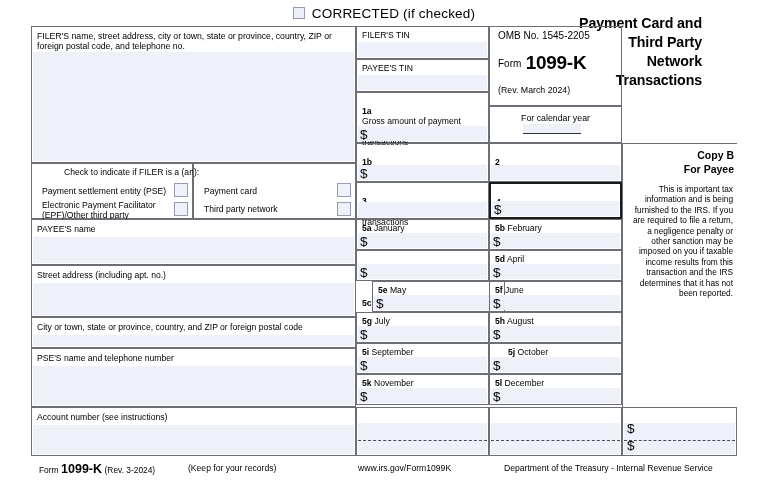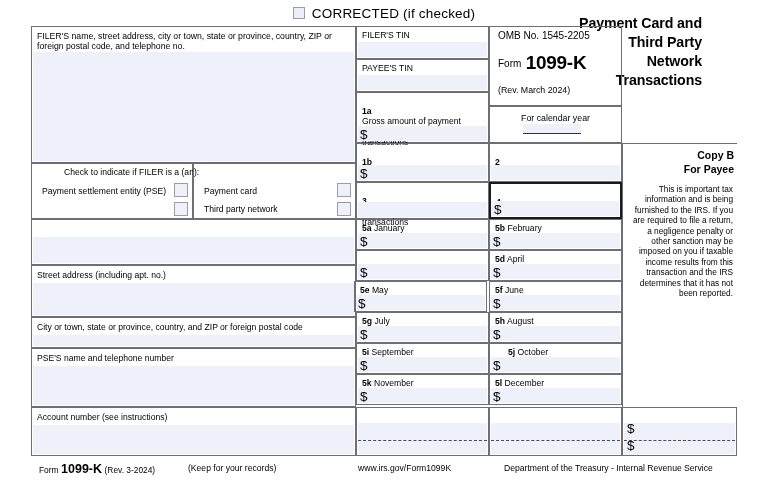--- a/index.html
+++ b/index.html
@@ -185,31 +185,33 @@
 
     <div class="cell bx" id="filer-block">
       <div class="lbl">FILER'S name, street address, city or town, state or province, country, ZIP or foreign postal code, and telephone no.</div>
       <div class="fillarea"></div>
     </div>
 
     <div class="cell bx" id="check-left">
       <div class="lbl" style="position:absolute;left:18px;top:3px;width:152px;margin-left:14px;">Check to indicate if FILER is a (an):</div>
       <div class="lbl" style="position:absolute;left:10px;top:22px;width:128px;">Payment settlement entity (PSE)</div>
       <div class="chk" style="left:142px;top:19px;"></div>
+      <div class="lbl" style="position:absolute;left:10px;top:36px;width:128px;">Electronic Payment Facilitator (EPF)/Other third party</div>
       <div class="chk" style="left:142px;top:38px;"></div>
     </div>
 
     <div class="cell bx" id="check-right">
       <div class="lbl" style="position:absolute;left:10px;top:22px;width:120px;">Payment card</div>
       <div class="chk" style="left:143px;top:19px;"></div>
       <div class="lbl" style="position:absolute;left:10px;top:40px;width:125px;">Third party network</div>
       <div class="chk" style="left:143px;top:38px;"></div>
     </div>
 
     <div class="cell bx leftfield" id="payee-name">
+      <div class="lbl">PAYEE'S name</div>
       <div class="fillarea"></div>
     </div>
 
     <div class="cell bx leftfield" id="street">
       <div class="lbl">Street address (including apt. no.)</div>
       <div class="fillarea"></div>
     </div>
 
     <div class="cell bx leftfield" id="citytown">
       <div class="lbl">City or town, state or province, country, and ZIP or foreign postal code</div>
@@ -307,21 +309,21 @@
         <div class="cell bx mcell" style="left: 325px; top: 224px; width: 133px; height: 31px;">
           <div class="lbl" style="position: absolute; left: 5px; top: 3px; right: 3px; margin-top: 44px;"><span class="num">5c</span> <span>March</span></div>
           <div class="fillarea"></div>
           <div class="dollar" style="position: absolute; left: 3px; bottom: -1px; line-height: 16px;">$</div>
         </div>
         <div class="cell bx mcell" style="left: 458px; top: 224px; width: 133px; height: 31px;">
           <div class="lbl" style="position: absolute; left: 5px; top: 3px; right: 3px;"><span class="num">5d</span> <span>April</span></div>
           <div class="fillarea"></div>
           <div class="dollar" style="position: absolute; left: 3px; bottom: -1px; line-height: 16px;">$</div>
         </div>
-        <div class="cell bx mcell" style="left: 323px; top: 255px; width: 133px; height: 31px;">
+        <div class="cell bx mcell" style="left: 341px; top: 255px; width: 133px; height: 31px;">
           <div class="lbl" style="position: absolute; left: 5px; top: 3px; right: 3px;"><span class="num">5e</span> <span>May</span></div>
           <div class="fillarea"></div>
           <div class="dollar" style="position: absolute; left: 3px; bottom: -1px; line-height: 16px;">$</div>
         </div>
         <div class="cell bx mcell" style="left: 458px; top: 255px; width: 133px; height: 31px;">
           <div class="lbl" style="position: absolute; left: 5px; top: 3px; right: 3px;"><span class="num">5f</span> <span>June</span></div>
           <div class="fillarea"></div>
           <div class="dollar" style="position: absolute; left: 3px; bottom: -1px; line-height: 16px;">$</div>
         </div>
         <div class="cell bx mcell" style="left: 325px; top: 286px; width: 133px; height: 31px;">

